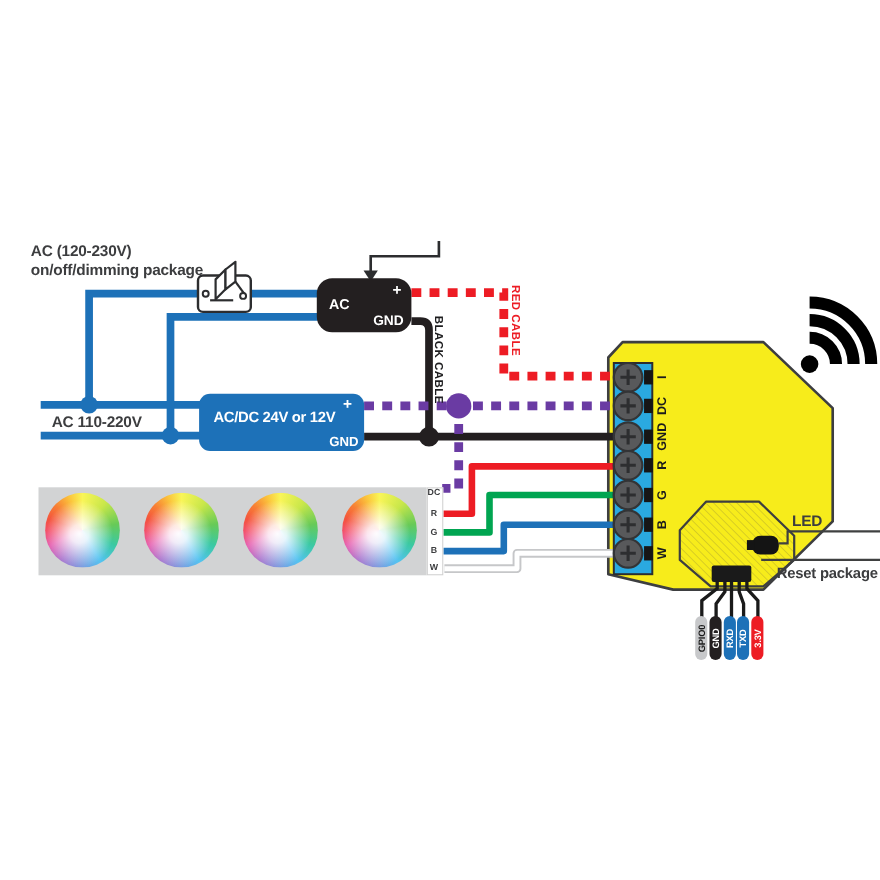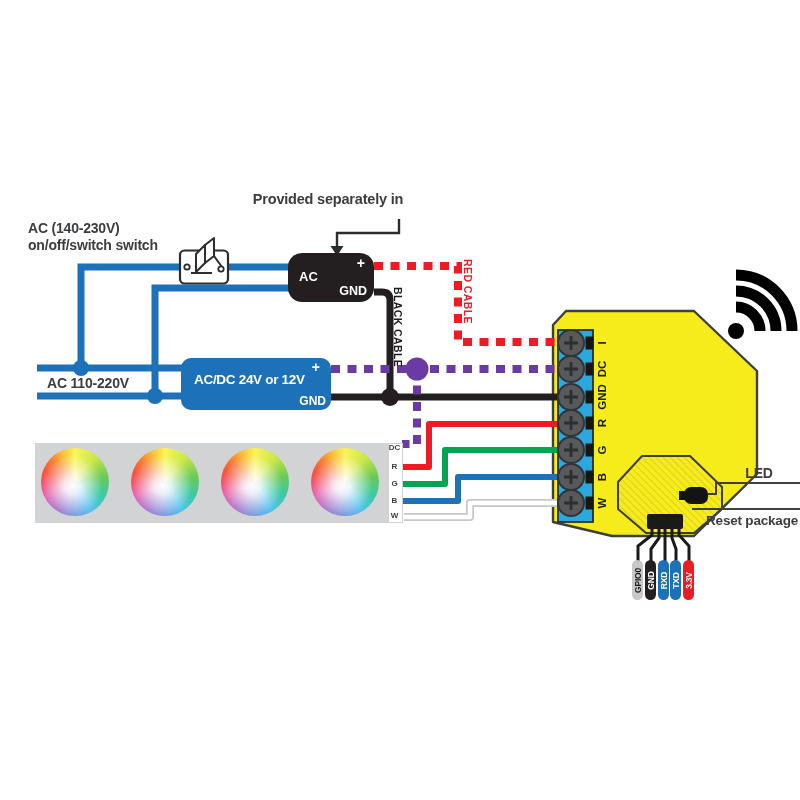--- a/index.html
+++ b/index.html
@@ -7,21 +7,21 @@
           font-family:"Liberation Sans","DejaVu Sans",sans-serif;color:#3c3d3f;}
   #wires-svg{position:absolute;left:0;top:0;width:800px;height:800px;}
   .abs{position:absolute;}
   .lbl{position:absolute;font-weight:700;color:#3c3d3f;letter-spacing:-0.2px;}
   .lbl-switch{left:28px;top:220px;font-size:14px;line-height:17px;}
   .lbl-provided{left:245px;top:191px;width:166px;text-align:center;font-size:14.5px;line-height:16.5px;}
   .lbl-ac-mains{left:47px;top:375px;font-size:14px;text-align:right;}
   .lbl-vert{transform-origin:0 0;transform:rotate(90deg);font-size:10.5px;font-weight:700;letter-spacing:.4px;white-space:nowrap;}
   .lbl-redcable{left:474px;top:259px;color:var(--wire_red);}
   .lbl-blackcable{left:404px;top:287px;color:#1c1c1e;}
-  .lbl-led{left:720px;top:465px;width:78px;text-align:center;font-size:14px;}
+  .lbl-led{left:720px;top:465px;width:78px;text-align:left;font-size:14px;}
   .lbl-reset{left:700px;top:513px;width:98px;text-align:right;font-size:13.5px;}
   
   #ac-box{left:288px;top:253px;width:86px;height:49px;border-radius:14px;background:var(--wire_black);color:#fff;}
   #ac-box .name{position:absolute;left:11px;top:16px;font-size:13px;font-weight:700;}
   #ac-box .plus{position:absolute;right:9px;top:2px;font-size:14px;font-weight:700;}
   #ac-box .gnd{position:absolute;right:7px;bottom:4px;font-size:12.5px;font-weight:700;}
   
   #acdc-box{left:181px;top:358px;width:150px;height:52px;border-radius:10px;background:var(--box_blue);color:#fff;}
   #acdc-box .title{position:absolute;left:13px;top:14px;font-size:13.5px;font-weight:700;letter-spacing:-0.3px;}
   #acdc-box .plus{position:absolute;right:11px;top:1px;font-size:14px;font-weight:700;}
@@ -159,26 +159,25 @@
       <path d="M191,273 H212" fill="none" stroke-width="2"></path>
       <path d="M196,272 V254 L205,245 V263 Z" stroke-width="2"></path>
       <path d="M205,263 V245 L214,238 V256 Z" stroke-width="2"></path>
       <path d="M214,256 L222,267" fill="none" stroke-width="2"></path>
       <circle cx="187" cy="267" r="2.7" stroke-width="1.8"></circle>
       <circle cx="221" cy="269" r="2.7" stroke-width="1.8"></circle>
     </g>
   </svg>
 
   <div class="lbl lbl-switch">
-    <div>AC (140-230V)</div>
-    <div>on/off/switch switch</div>
+    <div>AC (120-230V)</div>
+    <div>on/off/dimming package</div>
   </div>
 
   <div class="lbl lbl-provided">
-    <div>Provided separately in</div>
   </div>
 
   <div class="lbl lbl-ac-mains">AC 110-220V</div>
 
   <div class="lbl lbl-vert lbl-redcable">RED CABLE</div>
   <div class="lbl lbl-vert lbl-blackcable">BLACK CABLE</div>
 
   <div class="lbl lbl-led">LED</div>
   <div class="lbl lbl-reset">Reset package</div>
 

